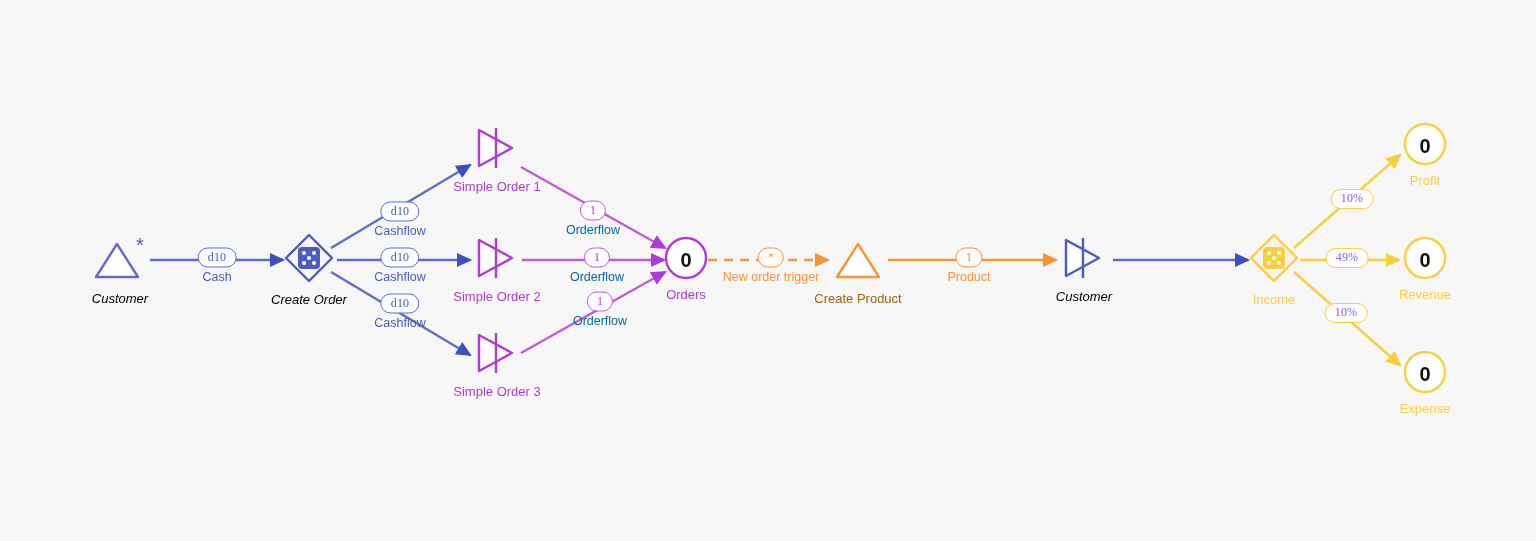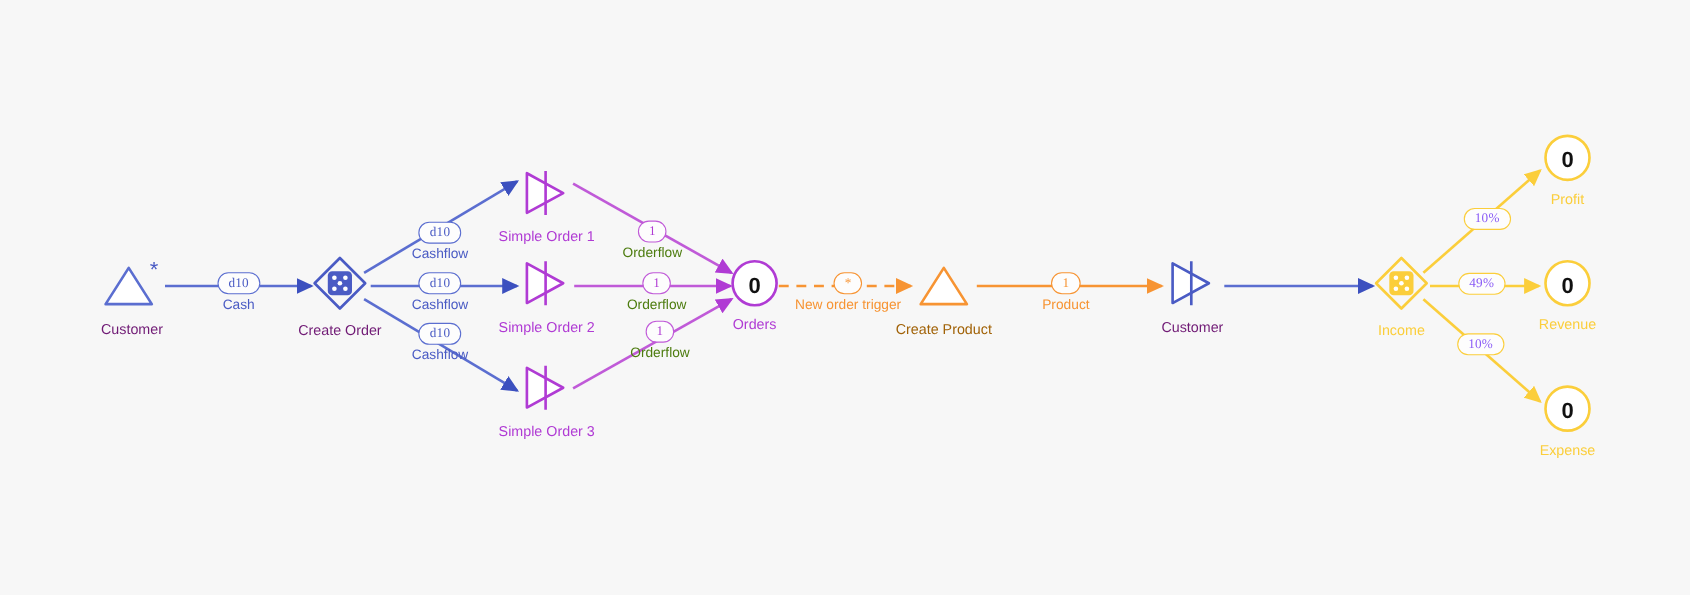--- a/index.html
+++ b/index.html
@@ -42,21 +42,21 @@
   .node-label {
     position: absolute;
     top: 100%;
     left: 50%;
     transform: translateX(-50%);
     white-space: nowrap;
     font-size: 13px;
     line-height: 16px;
     margin-top: 3px;
   }
-  .lbl-blue   { color: #701a75; }
+  .lbl-blue   { color: #000000; font-style: italic; }
   .lbl-purple { color: #b03bd4; }
   .lbl-orange { color: #a16207; }
   .lbl-yellow { color: #fbce3b; }
 
   
   .edge-label {
     position: absolute;
     transform: translate(-50%, -50%);
     display: flex;
     flex-direction: column;
@@ -77,21 +77,21 @@
     font-size: 12.5px;
     line-height: 15px;
     font-family: "Liberation Sans", sans-serif;
     text-align: right;
   }
   .b-blue   { border: 1.6px solid #5b6ed0; color: #4a5bc4; }
   .b-purple { border: 1.6px solid #c05ad8; color: #b03bd4; }
   .b-orange { border: 1.6px solid #f79433; color: #f79433; }
   .b-yellow { border: 1.6px solid #fbce3b; color: #8b5cf6; }
   .s-blue   { color: #4a5bc4; }
-  .s-purple { color: #4d7c0f; }
+  .s-purple { color: #0369a1; }
   .s-orange { color: #f79433; }
   .s-yellow { color: #f5c52e; }
 
   
   .counter-val {
     position: absolute;
     left: 50%;
     top: 50%;
     transform: translate(-50%, -50%);
     font-size: 20px;
@@ -161,21 +161,21 @@
         <circle cx="22" cy="22" r="2.1" fill="#ffffff"></circle>
         <circle cx="32" cy="22" r="2.1" fill="#ffffff"></circle>
         <circle cx="27" cy="27" r="2.1" fill="#ffffff"></circle>
         <circle cx="22" cy="32" r="2.1" fill="#ffffff"></circle>
         <circle cx="32" cy="32" r="2.1" fill="#ffffff"></circle>
       </svg>
     </span>
     <span class="node-label lbl-blue">Create Order</span>
   </div>
 
-  <div class="node" style="left:497px; top:178px;">
+  <div class="node" style="left:497px; top:150px;">
     <span class="node-glyph">
       <svg width="52" height="48" viewBox="0 0 52 48" xmlns="http://www.w3.org/2000/svg">
         <path d="M8,6 L8,42 L41,24 Z" fill="#ffffff" stroke="#b03bd4" stroke-width="2.4" stroke-linejoin="round"></path>
         <line x1="25" y1="4" x2="25" y2="44" stroke="#b03bd4" stroke-width="2.4"></line>
       </svg>
     </span>
     <span class="node-label lbl-purple">Simple Order 1</span>
   </div>
 
   <div class="node" style="left:497px; top:260px;">

